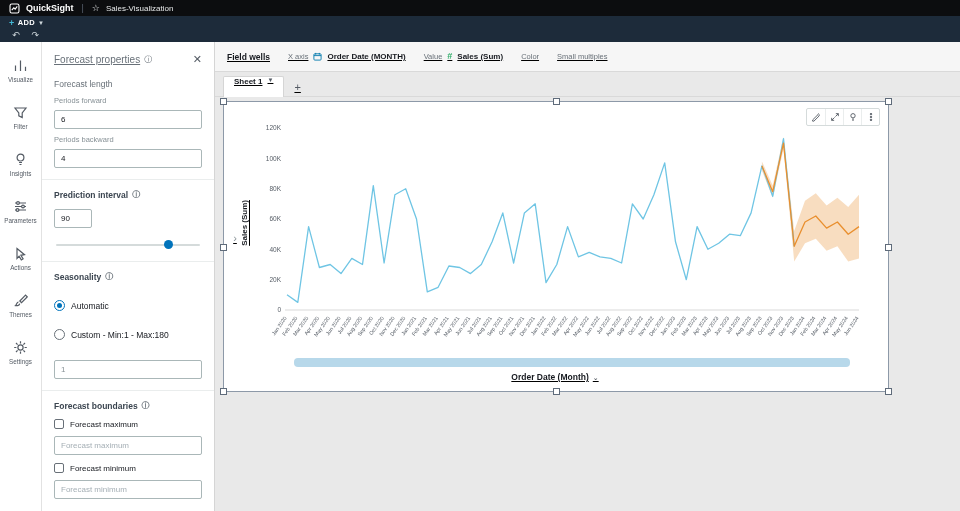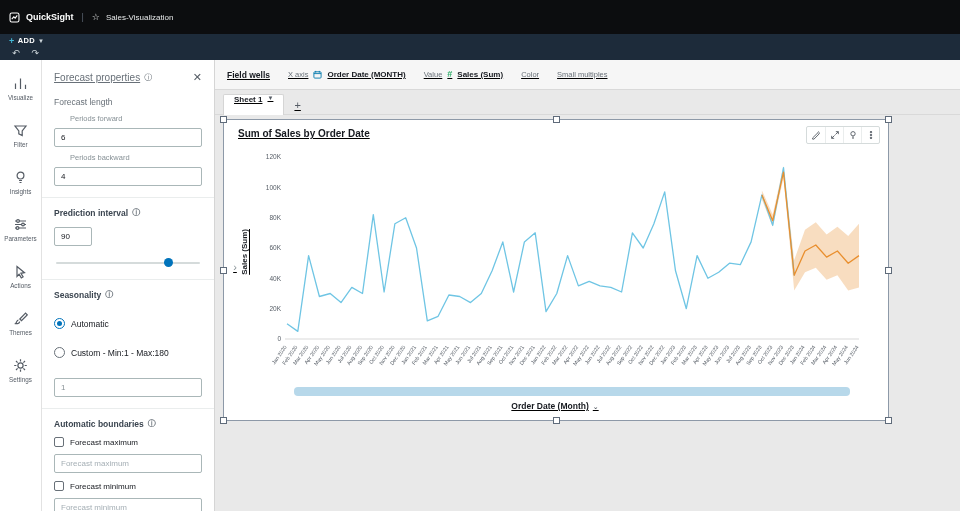--- a/index.html
+++ b/index.html
@@ -1,20 +1,20 @@
 <!DOCTYPE html>
 <html><head>
 <meta charset="utf-8">
 <style>
   * { margin:0; padding:0; box-sizing:border-box; }
   html,body { width:960px; height:511px; overflow:hidden; font-family:"Liberation Sans","DejaVu Sans",sans-serif; background:#e9e9e9; }
   .app { width:960px; height:511px; display:flex; flex-direction:column; }
 
   
-  .topbar { height:34px; background:#0c0d0f; display:flex; align-items:center; padding:0 9px; gap:6px; flex:0 0 auto; }
+  .topbar { height:16px; background:#0c0d0f; display:flex; align-items:center; padding:0 9px; gap:6px; flex:0 0 auto; }
   .topbar .logo { width:11px; height:11px; display:inline-flex; }
   .topbar .appname { color:#fff; font-size:9px; font-weight:700; }
   .topbar .divider { color:#5a6470; font-size:9px; margin:0 2px; }
   .topbar .star { color:#e7e9ea; font-size:9px; line-height:1; cursor:pointer; }
   .topbar .analysis { color:#e7e9ea; font-size:8px; }
 
   
   .toolbar { height:26px; background:#1d2b3a; flex:0 0 auto; display:flex; flex-direction:column; }
   .toolbar-row1 { height:13px; display:flex; align-items:center; padding-left:9px; }
   .add-btn { color:#fff; font-size:7.5px; font-weight:700; letter-spacing:.4px; display:flex; align-items:center; gap:3px; cursor:pointer; background:none; border:none; font-family:inherit; }
@@ -33,21 +33,21 @@
   .rail-item .rail-label { font-size:6.3px; color:#545b64; }
 
   
   .panel { width:173px; background:#fff; border-right:1px solid #d5d5d5; flex:0 0 auto; padding:0 12px; overflow:hidden; }
   .panel-header { display:flex; align-items:center; padding:12px 0 6px; }
   .panel-title { font-size:10px; color:#687078;text-decoration:underline; }
   .info-icon { font-size:8px; color:#687078; margin-left:4px; cursor:pointer; }
   .panel-close { margin-left:auto; font-size:11px; color:#545b64; cursor:pointer; background:none; border:none; line-height:1; font-family:inherit; }
   .section-heading { font-size:8.5px; color:#687078; margin:8px 0 7px; display:flex; align-items:center; }
   .section-heading.dark { color:#3b4550; font-weight:700; }
-  .sub-label { font-size:7.5px; color:#879196; margin:6px 16px 3px; }
+  .sub-label { font-size:7.5px; color:#879196; margin:6px 0 3px; }
   .text-input { width:100%; height:19px; border:1px solid #aab7b8; border-radius:2px; font-size:8px; padding:0 6px; color:#16191f; font-family:inherit; background:#fff; }
   .text-input::placeholder { color:#a5afb5; }
   .text-input.small { width:38px; }
   .text-input.dim { color:#879196; }
   .hr { border-top:1px solid #eaeded; margin:11px -12px 9px; }
   .slider { position:relative; height:10px; margin:12px 2px 2px; cursor:pointer; }
   .slider-track { position:absolute; top:4px; left:0; right:0; height:2px; background:#d5dbdb; border-radius:1px; }
   .slider-thumb { position:absolute; top:0; width:9px; height:9px; border-radius:50%; background:#0073bb; margin-left:-4px; cursor:grab; }
   .radio-row { display:flex; align-items:center; gap:6px; margin:18px 0; cursor:pointer; }
   .radio-circle { width:11px; height:11px; border:1px solid #687078; border-radius:50%; position:relative; flex:0 0 auto; }
@@ -221,21 +221,21 @@
       </div>
       <div class="radio-row">
         <span class="radio-circle"></span>
         <span class="radio-label">Custom - Min:1 - Max:180</span>
       </div>
       <input class="text-input dim" value="1" style="">
 
       <div class="hr"></div>
 
       <div class="section-heading dark">
-        <span>Automatic boundaries</span>
+        <span>Forecast boundaries</span>
         <span class="info-icon">ⓘ</span>
       </div>
       <div class="check-row">
         <span class="checkbox"></span>
         <span class="check-label">Forecast maximum</span>
       </div>
       <input class="text-input" placeholder="Forecast maximum" style="">
       <div class="check-row">
         <span class="checkbox"></span>
         <span class="check-label">Forecast minimum</span>
@@ -290,21 +290,20 @@
         <div class="handle h-tl"></div>
         <div class="handle h-tm"></div>
         <div class="handle h-tr"></div>
         <div class="handle h-ml"></div>
         <div class="handle h-mr"></div>
         <div class="handle h-bl"></div>
         <div class="handle h-bm"></div>
         <div class="handle h-br"></div>
 
         <div class="card">
-          <div class="card-title">Sum of Sales by Order Date</div>
 
           <div class="mini-toolbar">
             <button class="mini-btn">
               <svg viewBox="0 0 12 12">
                   <path d="M2 9.5V11h1.5L10 4.5 8.5 3 2 9.5z M8.8 1.8l1.4 1.4"></path>
                 </svg>
             </button>
             <button class="mini-btn">
               <svg viewBox="0 0 12 12">
                   <path d="M7 2h3v3 M10 2L6.5 5.5 M5 10H2V7 M2 10l3.5-3.5"></path>

